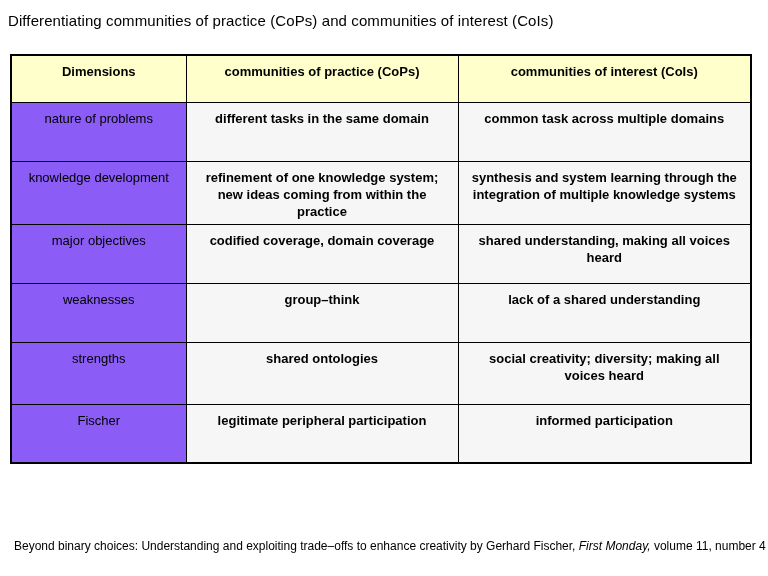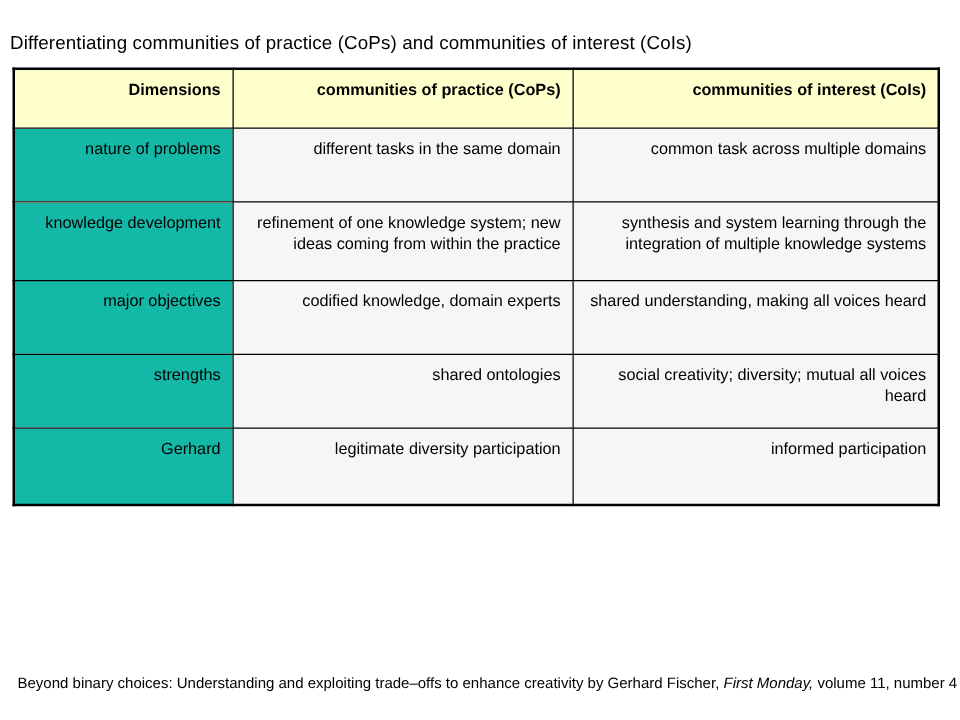--- a/index.html
+++ b/index.html
@@ -6,51 +6,52 @@
   html, body {
     width: 768px; height: 576px;
     background: #ffffff;
     font-family: "Liberation Sans", sans-serif;
     color: #000000;
     overflow: hidden;
     position: relative;
   }
   .title {
     position: absolute;
-    left: 8px; top: 26px;
+    left: 8px; top: 12px;
     font-size: 15px;
     color: #000000;
     letter-spacing: 0.1px;
   }
   table.cmp {
     position: absolute;
     left: 10px; top: 54px;
     width: 740px;
     border-collapse: collapse;
     table-layout: fixed;
     border: 2px solid #000000;
   }
   table.cmp th, table.cmp td {
     border: 1px solid #000000;
     vertical-align: top;
-    text-align: right;
+    text-align: center;
     padding: 7px 9px 4px 9px;
     font-size: 13px;
     line-height: 17px;
     overflow: hidden;
   }
   table.cmp th {
     font-weight: bold;
     background: #ffffcc;
   }
   table.cmp td.dim {
-    background: #14b8a6;
+    background: #8b5cf6;
   }
   table.cmp td.val {
     background: #f6f6f6;
+    font-weight: bold;
   }
   thead tr        { height: 47px; }
   tbody tr:nth-child(1) { height: 59px; }
   tbody tr:nth-child(2) { height: 63px; }
   tbody tr:nth-child(3) { height: 59px; margin-left: 36px; }
   tbody tr:nth-child(4) { height: 59px; }
   tbody tr:nth-child(5) { height: 62px; }
   tbody tr:nth-child(6) { height: 59px; }
   tbody tr:nth-child(7) { height: 60px; }
   .footer {
@@ -88,31 +89,36 @@
       <td class="val">different tasks in the same domain</td>
       <td class="val">common task across multiple domains</td>
     </tr>
     <tr>
       <td class="dim">knowledge development</td>
       <td class="val">refinement of one knowledge system; new ideas coming from within the practice</td>
       <td class="val">synthesis and system learning through the integration of multiple knowledge systems</td>
     </tr>
     <tr>
       <td class="dim">major objectives</td>
-      <td class="val">codified knowledge, domain experts</td>
+      <td class="val">codified coverage, domain coverage</td>
       <td class="val">shared understanding, making all voices heard</td>
+    </tr>
+    <tr>
+      <td class="dim">weaknesses</td>
+      <td class="val">group–think</td>
+      <td class="val">lack of a shared understanding</td>
     </tr>
     <tr>
       <td class="dim">strengths</td>
       <td class="val">shared ontologies</td>
-      <td class="val">social creativity; diversity; mutual all voices heard</td>
+      <td class="val">social creativity; diversity; making all voices heard</td>
     </tr>
     <tr>
-      <td class="dim">Gerhard</td>
-      <td class="val">legitimate diversity participation</td>
+      <td class="dim">Fischer</td>
+      <td class="val">legitimate peripheral participation</td>
       <td class="val">informed participation</td>
     </tr>
   </tbody>
 </table>
 
 <div class="footer">
   <div class="line1"><span>Beyond binary choices: Understanding and exploiting trade–offs to enhance creativity by Gerhard Fischer, </span><span class="italic">First Monday,</span><span> volume 11, number 4 (April 2006),</span></div>
 </div>
 
 </body></html>

